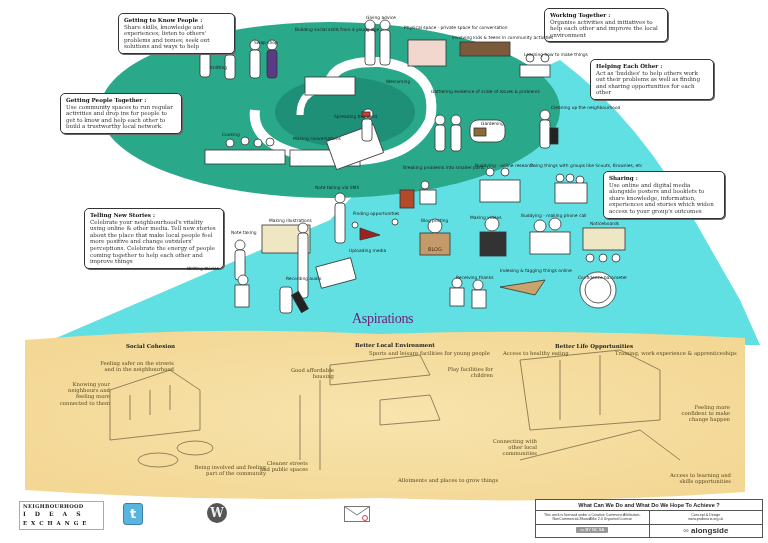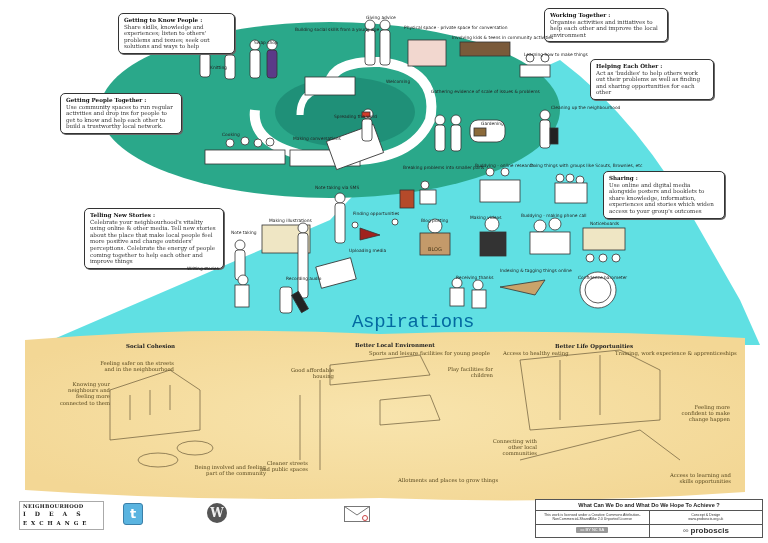--- a/index.html
+++ b/index.html
@@ -3,21 +3,21 @@
 <meta charset="utf-8">
 <style>
   html, body { margin:0; padding:0; }
   body { width:768px; height:543px; background:#ffffff; position:relative; overflow:hidden; font-family:"DejaVu Serif", serif; }
   .layer { position:absolute; left:0; top:0; width:768px; height:543px; }
   .box { position:absolute; background:#fff; border:1.5px solid #333; border-radius:5px; box-shadow:1px 1px 0 #666; padding:3px 5px; font-family:"DejaVu Serif", serif; font-size:5.6px; line-height:6.6px; color:#333; }
   .box .t { font-weight:bold; display:block; color:#111; }
   .lbl { position:absolute; font-family:"DejaVu Sans", sans-serif; font-size:4.4px; color:#222; white-space:nowrap; }
   .ylbl { position:absolute; font-family:"DejaVu Serif", serif; font-size:5.3px; color:#5a4a20; line-height:6.2px; }
   .yhead { position:absolute; font-family:"DejaVu Serif", serif; font-size:5.5px; font-weight:bold; color:#222; }
-  .aspirations { position:absolute; left:352px; top:311px; font-family:Liberation Mono, monospace; font-size:19px; color:#0369a1; letter-spacing:-0.3px; }
+  .aspirations { position:absolute; left:352px; top:311px; font-family:Liberation Serif, serif; font-size:14px; color:#701a75; letter-spacing:-0.3px; }
   .credits { position:absolute; left:535px; top:499px; width:226px; height:37px; border:1px solid #555; background:#fff; font-family:"Liberation Sans", sans-serif; }
   .credits .title { height:10px; border-bottom:1px solid #555; font-size:5.6px; font-weight:bold; text-align:center; line-height:10px; color:#222; }
   .credits .row { display:flex; height:13px; border-bottom:1px solid #555; }
   .credits .row:last-child { border-bottom:none; }
   .credits .cell { flex:1; font-size:3.6px; text-align:center; line-height:4.4px; padding-top:2px; color:#333; }
   .credits .cell + .cell { border-left:1px solid #555; }
   .nie { position:absolute; left:19px; top:501px; width:83px; height:27px; border:1px solid #aaa; font-family:"DejaVu Serif", serif; font-weight:bold; color:#222; background:#fff; }
   .nie div { display:flex; justify-content:space-between; padding:0 3px; font-size:6px; line-height:8.4px; }
   .tw { position:absolute; left:123px; top:503px; width:18px; height:20px; background:#5ab4e0; border:1px solid #3b7fa8; border-radius:3px; color:#fff; font-family:"DejaVu Sans", sans-serif; font-weight:bold; font-size:13px; text-align:center; line-height:20px; }
   .wp { position:absolute; left:207px; top:503px; width:20px; height:20px; border-radius:50%; background:#555; color:#eee; font-family:"DejaVu Serif", serif; font-weight:bold; font-size:12px; text-align:center; line-height:20px; }
@@ -250,16 +250,16 @@
     <div class="cell">
       <div>Concept &amp; Design</div>
       <div>www.proboscis.org.uk</div>
     </div>
   </div>
   <div class="row">
     <div class="cell">
       <span style="display:inline-block;background:#999;color:#fff;font-size:4px;padding:1px 4px;border-radius:1px;">cc BY NC SA</span>
     </div>
     <div class="cell" style="font-size:8px;font-weight:bold;line-height:11px;padding-top:0;color:#333;">
-      <span style="color:#888;">∞ </span><span>proboscis</span>
+      <span style="color:#888;">∞ </span><span>alongside</span>
     </div>
   </div>
 </div>
 
 </body></html>

